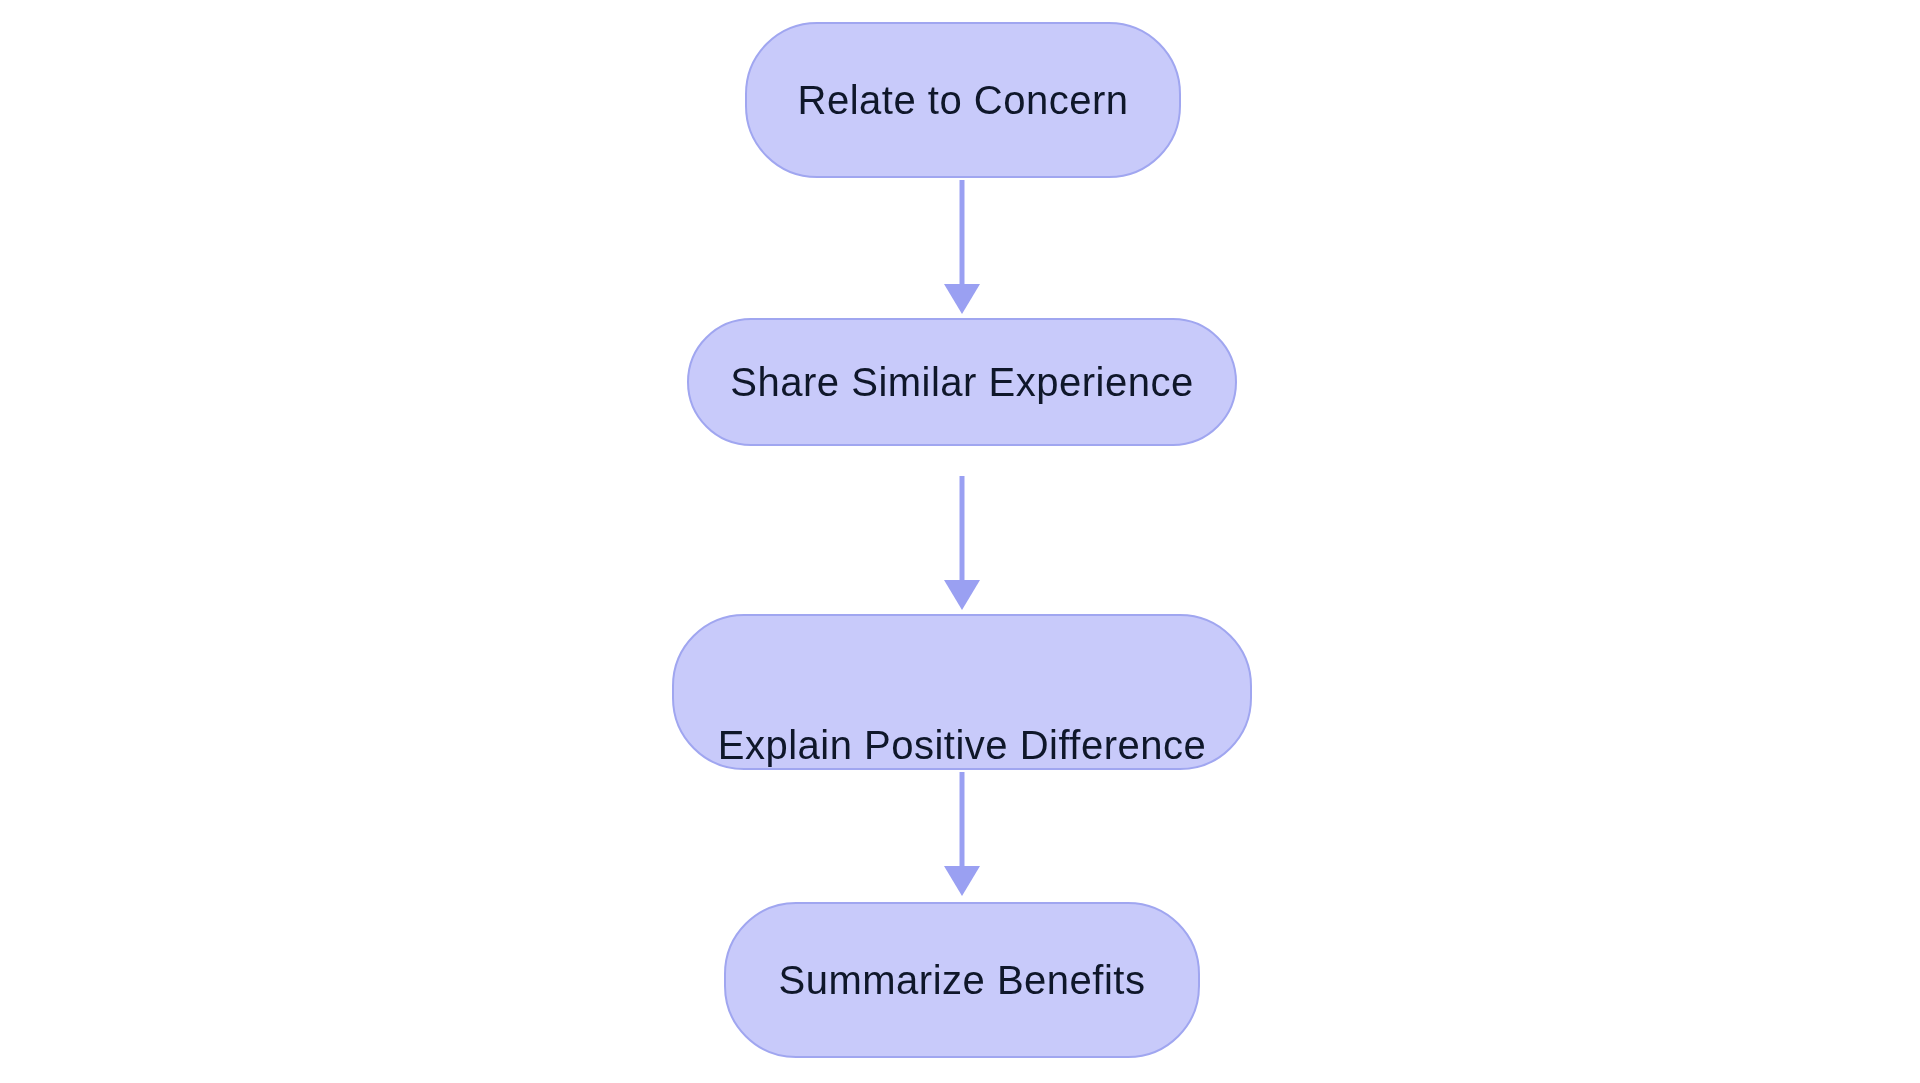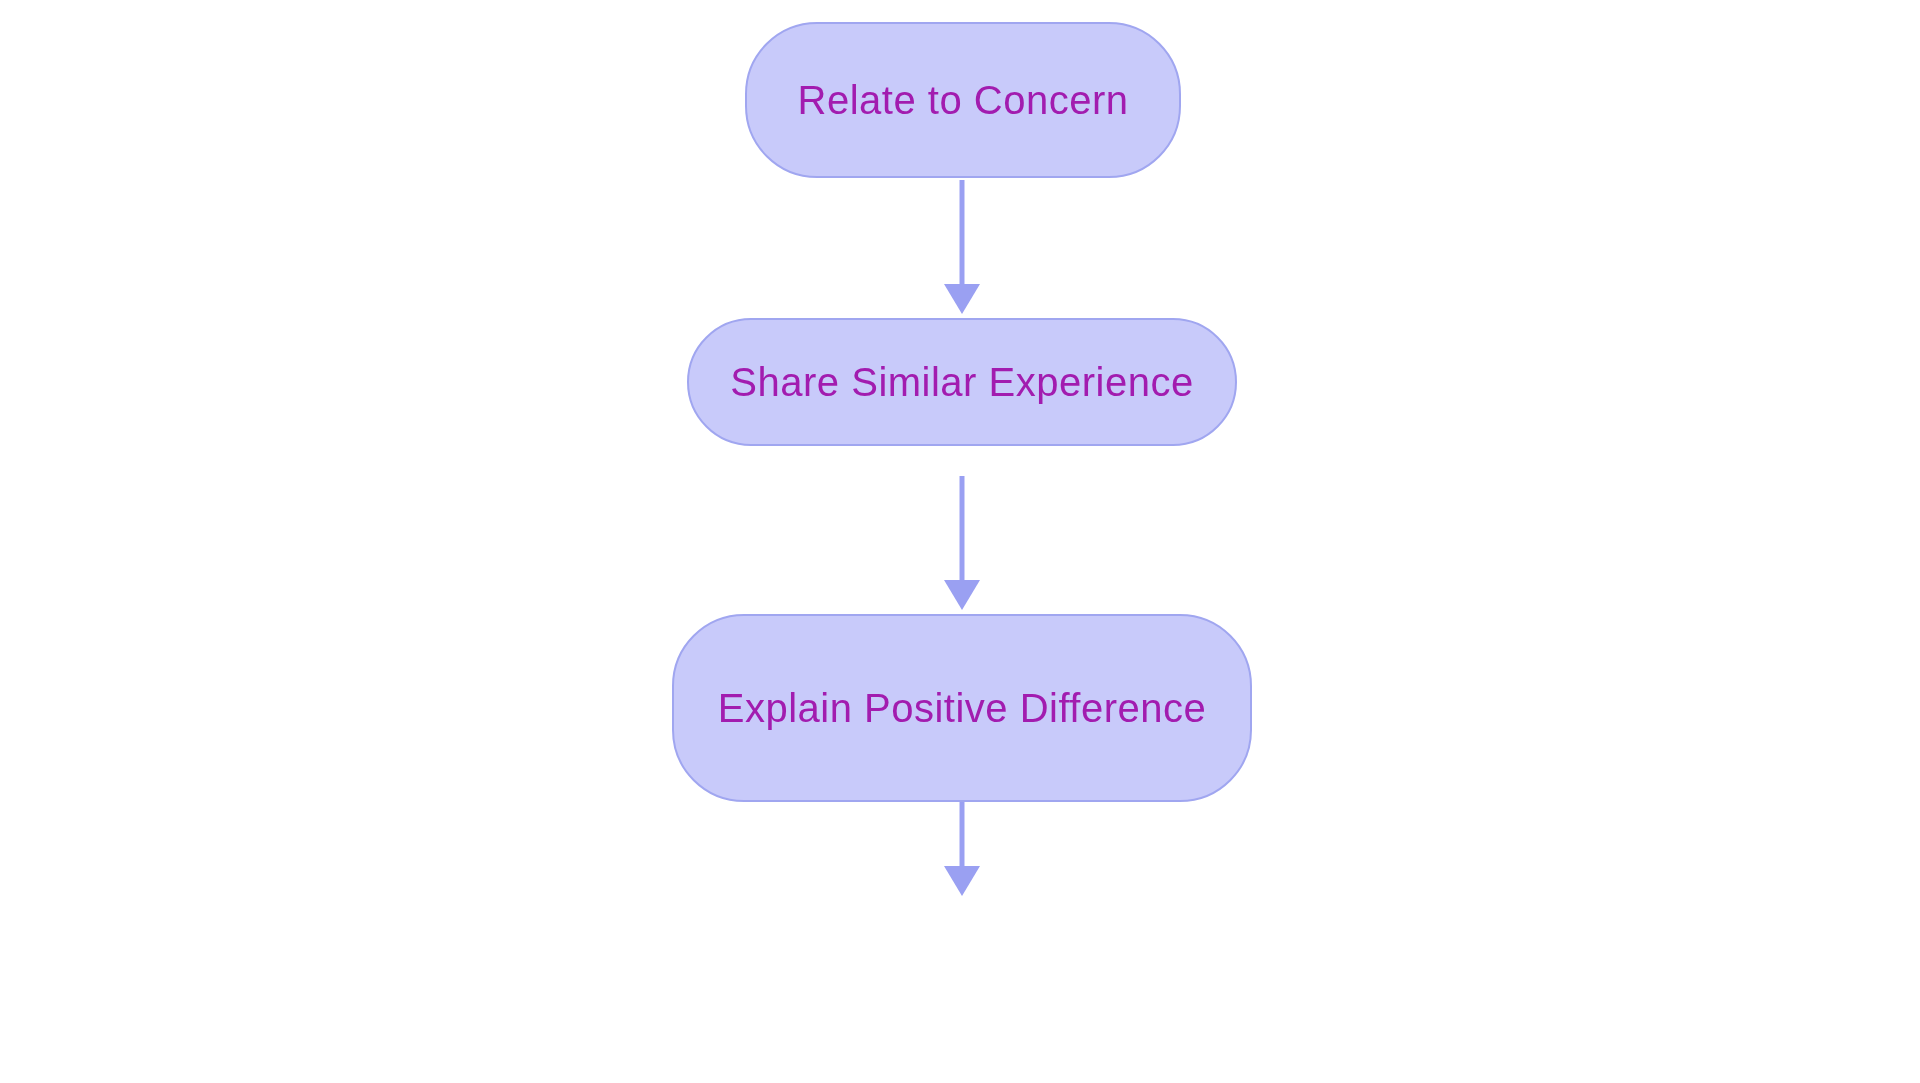--- a/index.html
+++ b/index.html
@@ -27,30 +27,30 @@
     position: absolute;
     box-sizing: border-box;
     background: #c8cafa;
     border: 2px solid #a0a6f0;
     border-radius: 72px;
     display: flex;
     align-items: center;
     justify-content: center;
   }
   .node-label {
-    color: #a21caf;
+    color: #0f172a;
     font-size: 40px;
     font-weight: 500;
     letter-spacing: 0.5px;
     white-space: nowrap;
     text-align: center;
   }
   .node-1 { left: 745px; top: 22px;  width: 436px; height: 156px; }
   .node-2 { left: 687px; top: 318px; width: 550px; height: 128px; }
-  .node-3 { left: 672px; top: 614px; width: 580px; height: 188px; }
+  .node-3 { left: 672px; top: 614px; width: 580px; height: 156px; align-items: flex-end; }
   .node-4 { left: 724px; top: 902px; width: 476px; height: 156px; }
 </style>
 </head>
 <body>
 
 <div class="canvas">
 
   <svg class="edges" viewBox="0 0 1920 1083" xmlns="http://www.w3.org/2000/svg" aria-hidden="true">
     <g>
       <line x1="962" y1="180" x2="962" y2="286" stroke="#9aa0f2" stroke-width="5"></line>
@@ -71,14 +71,17 @@
   </div>
 
   <div class="node node-2">
     <span class="node-label">Share Similar Experience</span>
   </div>
 
   <div class="node node-3">
     <span class="node-label">Explain Positive Difference</span>
   </div>
 
+  <div class="node node-4">
+    <span class="node-label">Summarize Benefits</span>
+  </div>
 
 </div>
 
 </body></html>

